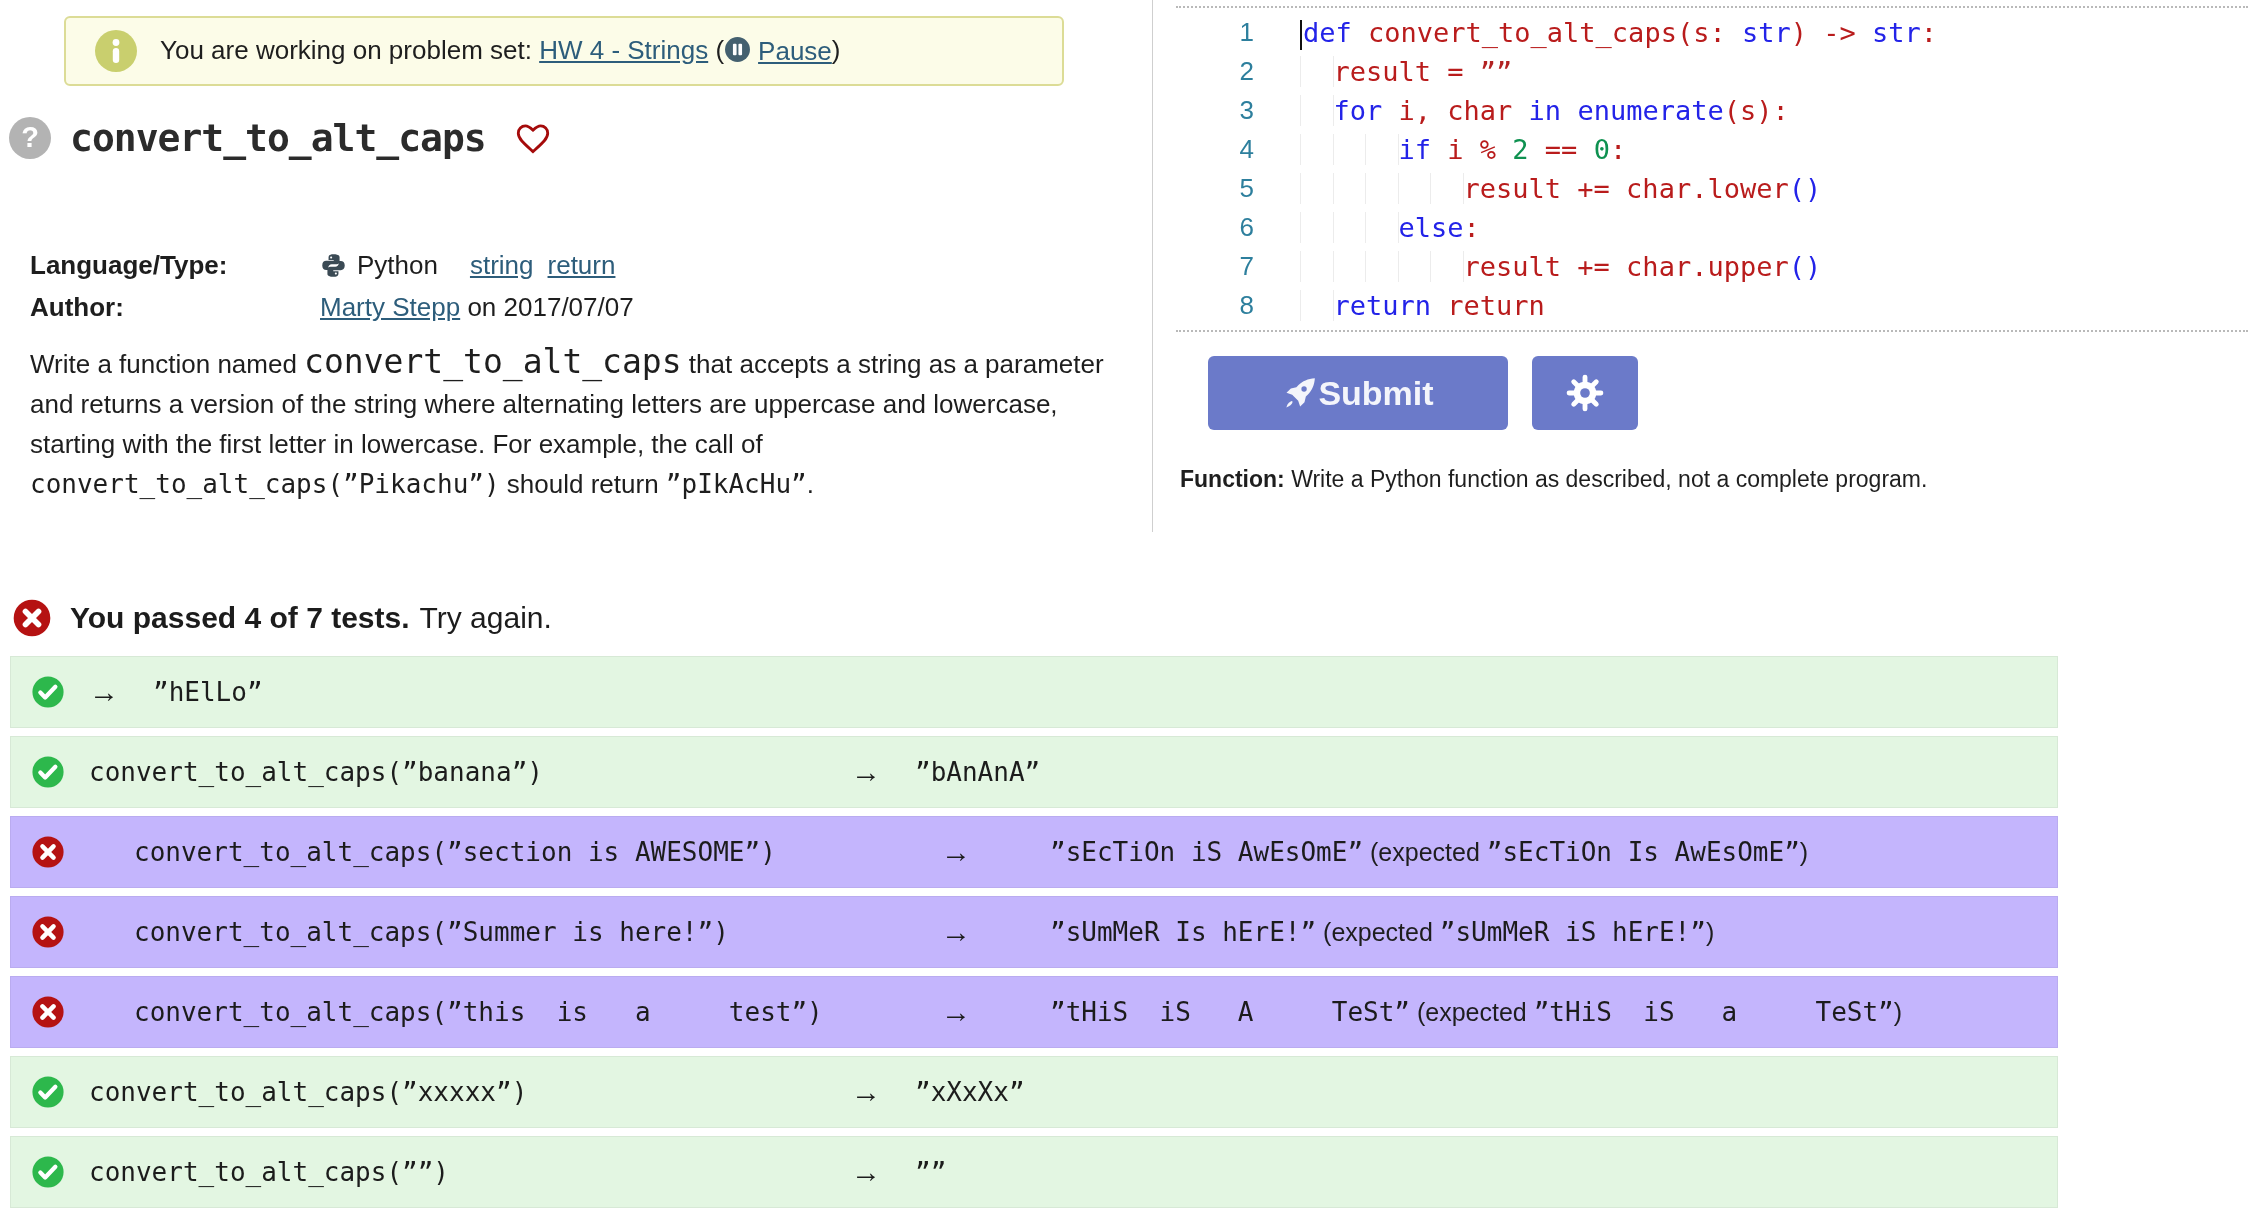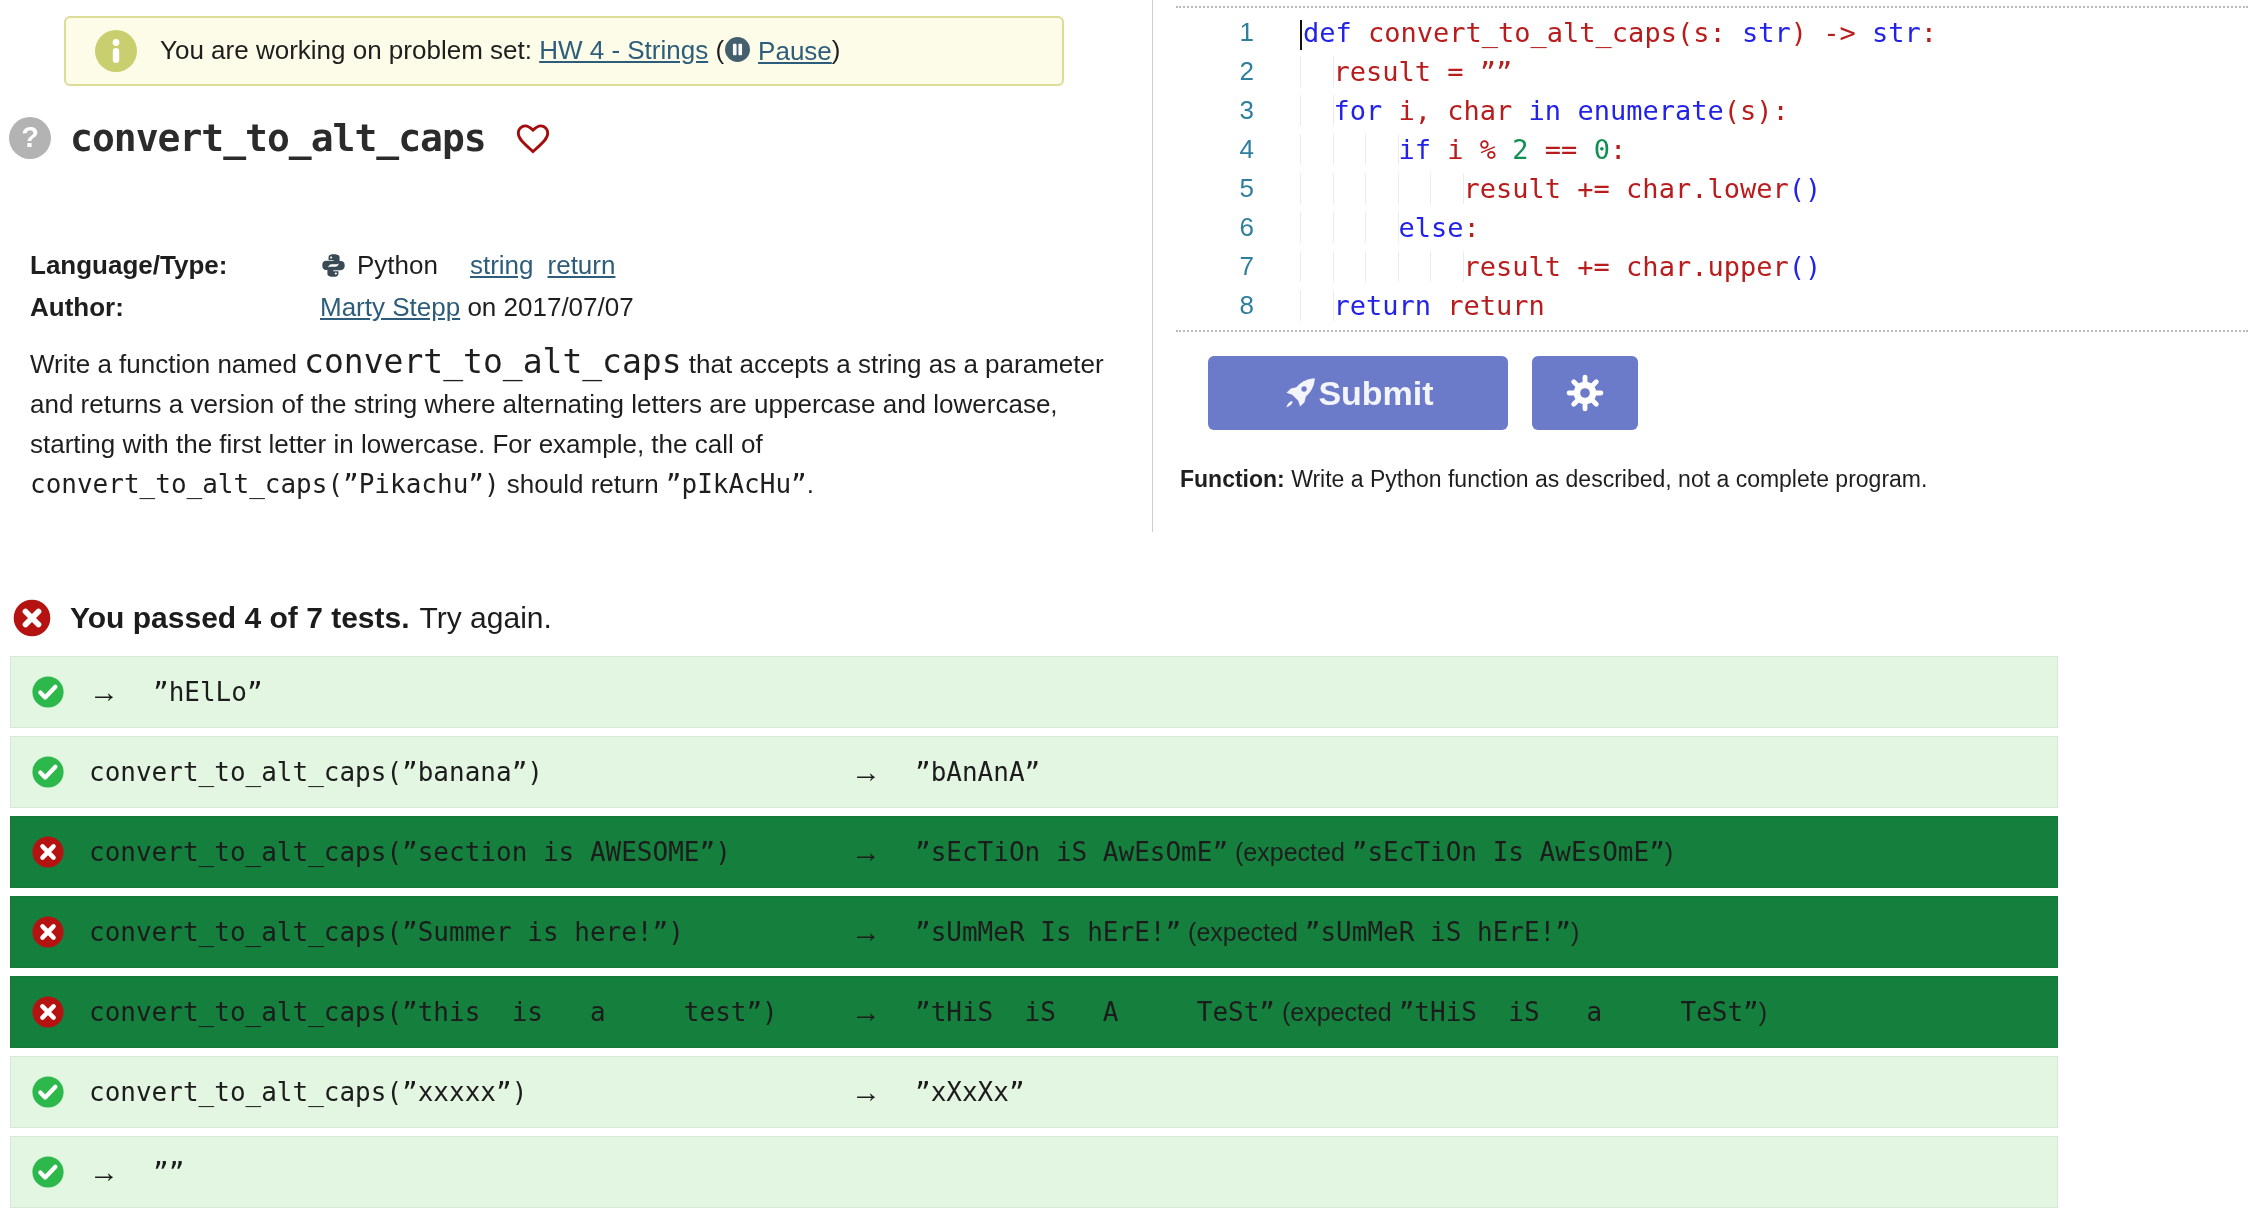--- a/index.html
+++ b/index.html
@@ -96,21 +96,21 @@
   .res-head{display:flex;align-items:center;padding-left:12px;font-size:30px;color:#1c1c1c;}
   .res-head .ricon{display:flex;margin-right:18px;}
   .res-bold{font-weight:bold;}
   .res-rest{margin-left:10px;}
   .rows{margin-top:18px;}
   .trow{
     height:72px;margin:0 18px 8px 10px;display:flex;align-items:center;
     padding-left:20px;box-sizing:border-box;border:1px solid rgba(0,0,0,0.05);
   }
   .trow.pass{background:#e3f6e2;}
-  .trow.fail{background:#15803d;}
+  .trow.fail{background:#c4b5fd;gap:45px;}
   .ticon{width:34px;height:34px;margin-right:24px;display:flex;}
   .tcall{width:762px;}
   .mono{font-family:"DejaVu Sans Mono",monospace;font-size:26px;white-space:pre;color:#1c1c1c;}
   .tarrow{font-size:30px;margin-right:34px;color:#1c1c1c;}
   .tresult{display:flex;align-items:baseline;}
   .texp{font-size:25px;color:#1e1e1e;white-space:pre;}
 </style>
 </head>
 <body>
 
@@ -343,19 +343,20 @@
           <span class="mono">”xXxXx”</span>
         </span>
       </div>
       <div class="trow pass">
         <span class="ticon">
           <svg width="34" height="34" viewBox="0 0 24 24">
             <circle cx="12" cy="12" r="11" fill="#2db84c"></circle>
             <path d="M6.6 12.4l3.4 3.5 7.2-7.6" fill="none" stroke="#fff" stroke-width="3" stroke-linecap="round" stroke-linejoin="round"></path>
           </svg>
         </span>
+        <span class="tcall mono">convert_to_alt_caps(””)</span>
         <span class="tarrow">→</span>
         <span class="tresult">
           <span class="mono">””</span>
         </span>
       </div>
     </div>
 </div>
 
 </body></html>

